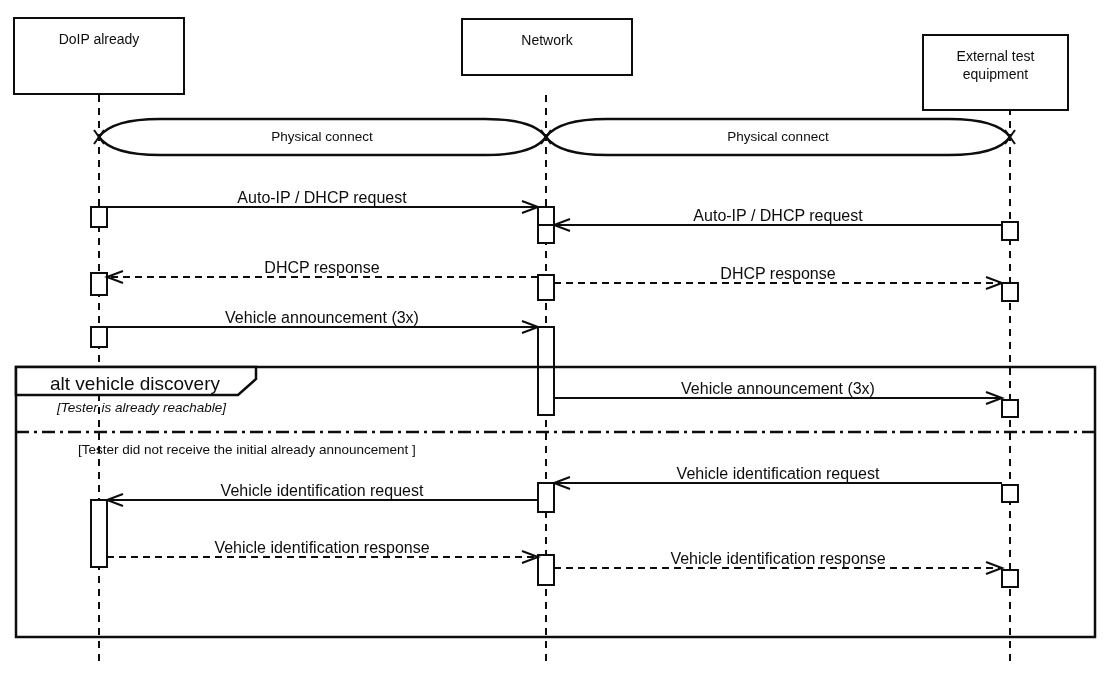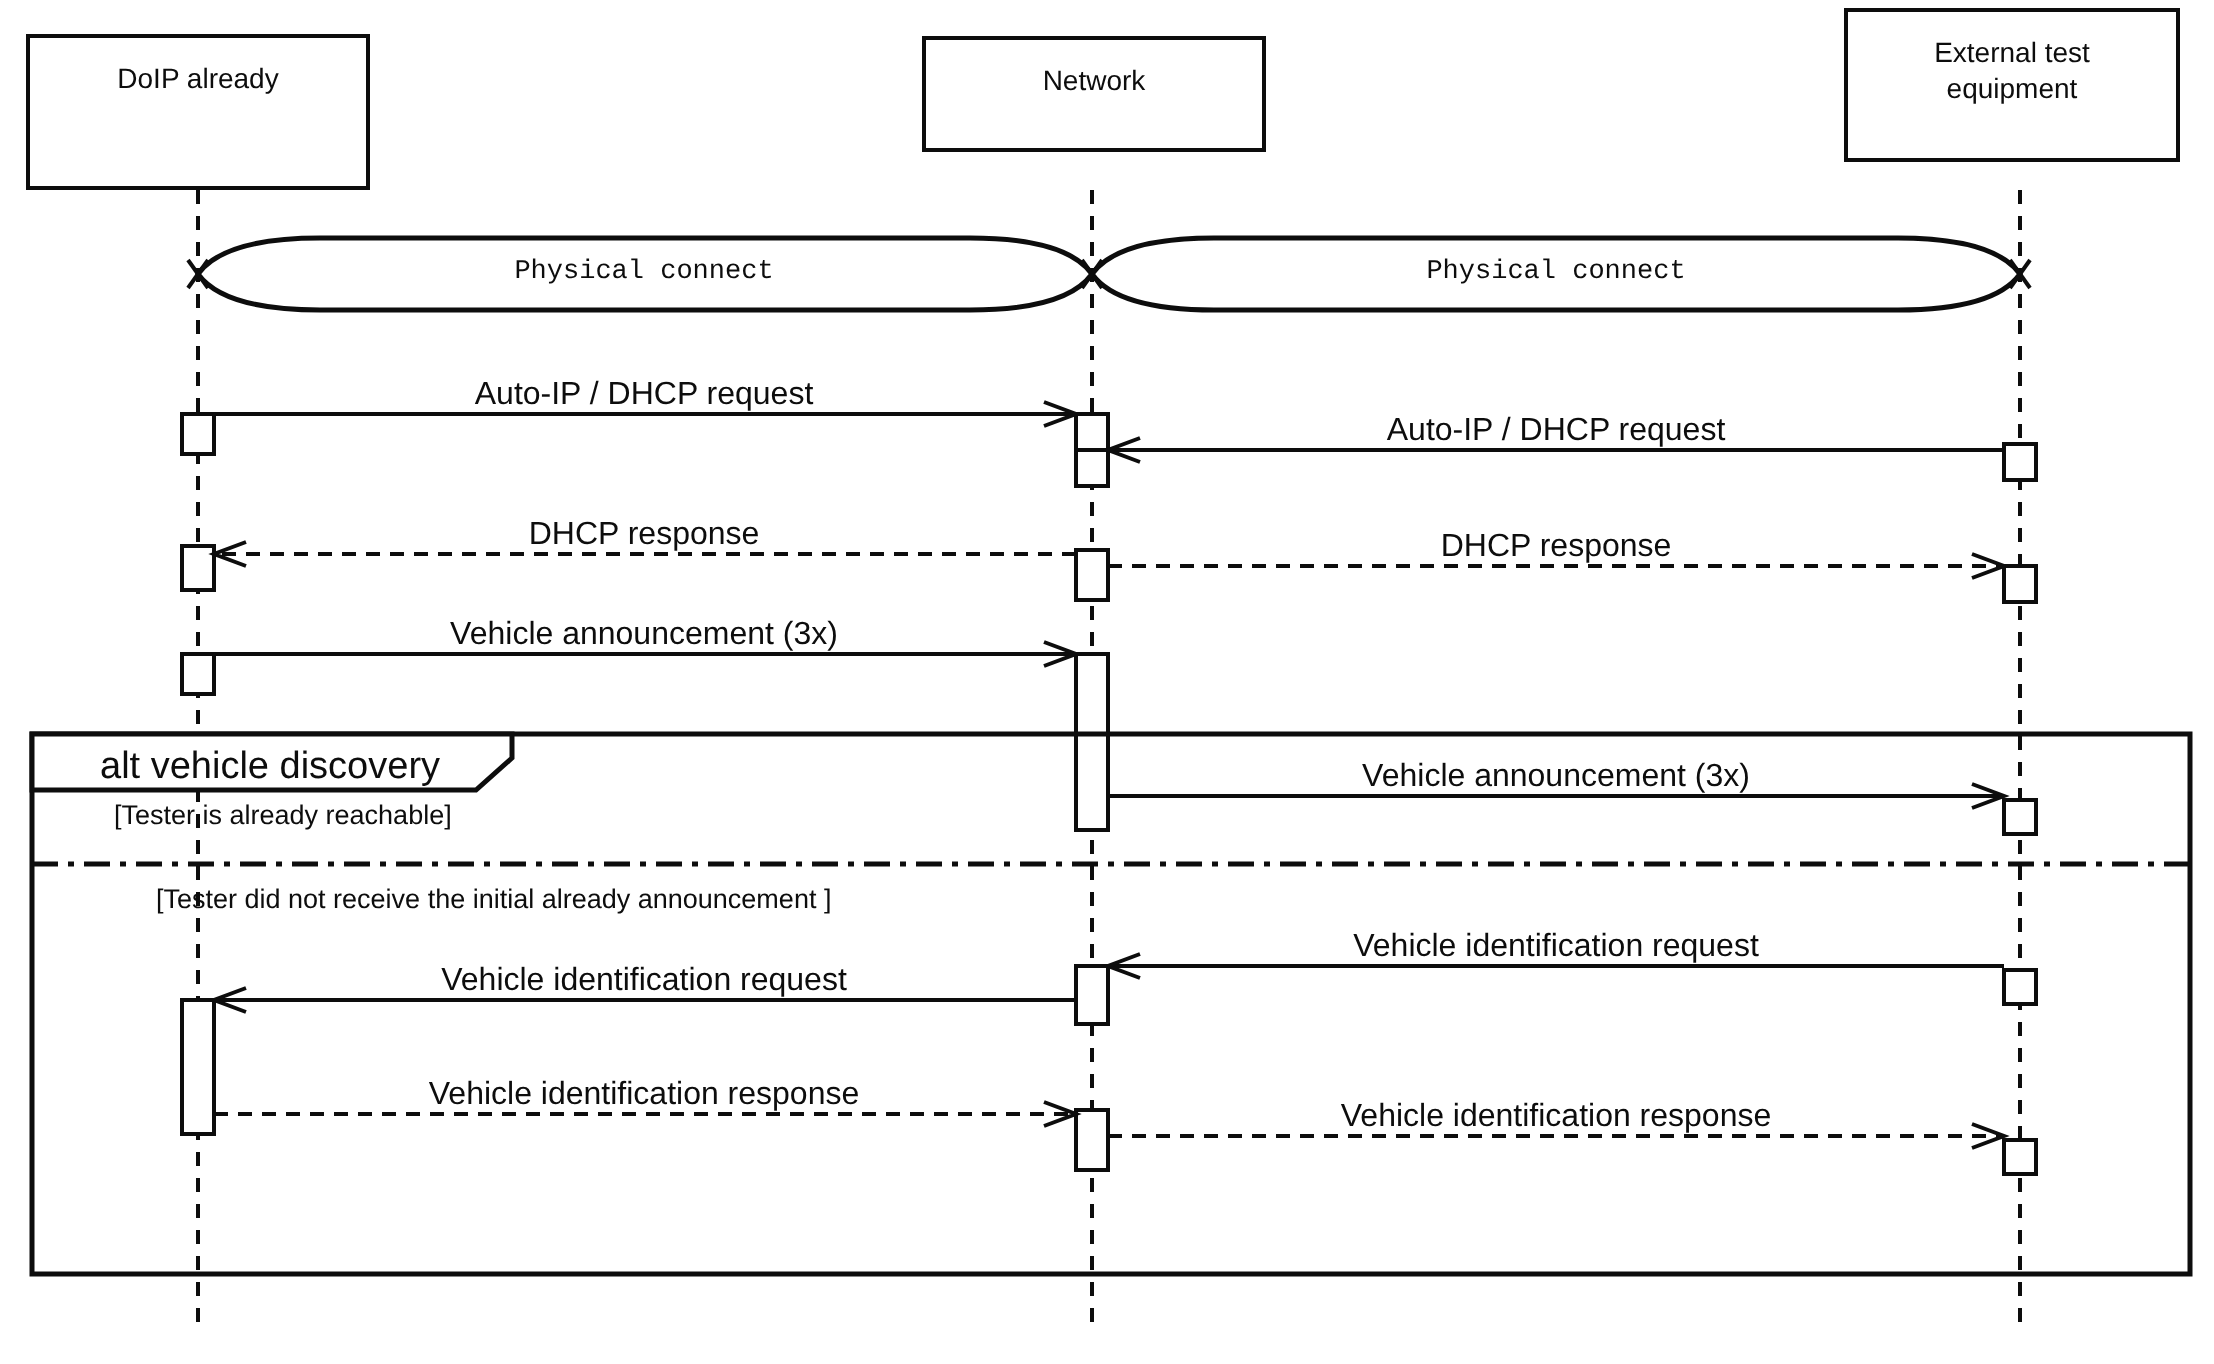--- a/index.html
+++ b/index.html
@@ -27,21 +27,20 @@
     position:absolute;
     transform:translateX(-50%);
     white-space:nowrap;
     font-size:16px;
   }
   .conn-label{
     position:absolute;
     transform:translateX(-50%);
     white-space:nowrap;
     font-size:13.5px;
-    font-family:Liberation Mono, monospace;
   }
   .frag-label{
     position:absolute;
     white-space:nowrap;
     font-size:19px;
   }
   .guard-label{
     position:absolute;
     white-space:nowrap;
     font-size:13.5px;
@@ -130,35 +129,35 @@
       <path d="M 16 367 L 256 367 L 256 379 L 238 395 L 16 395 Z" fill="#ffffff" stroke="#0d0d0d" stroke-width="2.5"></path>
     </g>
   </svg>
 
   <div class="actor a1" style="left:13px;top:17px;width:172px;height:78px;">
     <span class="actor-label">DoIP already</span>
   </div>
   <div class="actor a2" style="left:461px;top:18px;width:172px;height:58px;">
     <span class="actor-label">Network</span>
   </div>
-  <div class="actor a3" style="left:922px;top:4px;width:168px;height:77px;">
+  <div class="actor a3" style="left:922px;top:34px;width:147px;height:77px;">
     <span class="actor-label">External test equipment</span>
   </div>
 
   <div class="conn-label" style="left:322px;top:129px;">Physical connect</div>
   <div class="conn-label" style="left:778px;top:129px;">Physical connect</div>
 
   <div class="msg-label" style="left:322px;top:189px;">Auto-IP / DHCP request</div>
   <div class="msg-label" style="left:778px;top:207px;">Auto-IP / DHCP request</div>
   <div class="msg-label" style="left:322px;top:259px;">DHCP response</div>
   <div class="msg-label" style="left:778px;top:265px;">DHCP response</div>
   <div class="msg-label" style="left:322px;top:309px;">Vehicle announcement (3x)</div>
   <div class="msg-label" style="left:778px;top:380px;">Vehicle announcement (3x)</div>
   <div class="msg-label" style="left:778px;top:465px;">Vehicle identification request</div>
   <div class="msg-label" style="left:322px;top:482px;">Vehicle identification request</div>
   <div class="msg-label" style="left:322px;top:539px;">Vehicle identification response</div>
   <div class="msg-label" style="left:778px;top:550px;">Vehicle identification response</div>
 
   <div class="frag-label" style="left:50px;top:373px;">alt vehicle discovery</div>
-  <div class="guard-label" style="left:57px;top:400px;">[Tester is already reachable]</div>
+  <div class="guard-label" style="left:57px;top:400px;font-style:italic;">[Tester is already reachable]</div>
   <div class="guard-label" style="left:78px;top:442px;">[Tester did not receive the initial already announcement ]</div>
 
 </div>
 
 </body></html>

